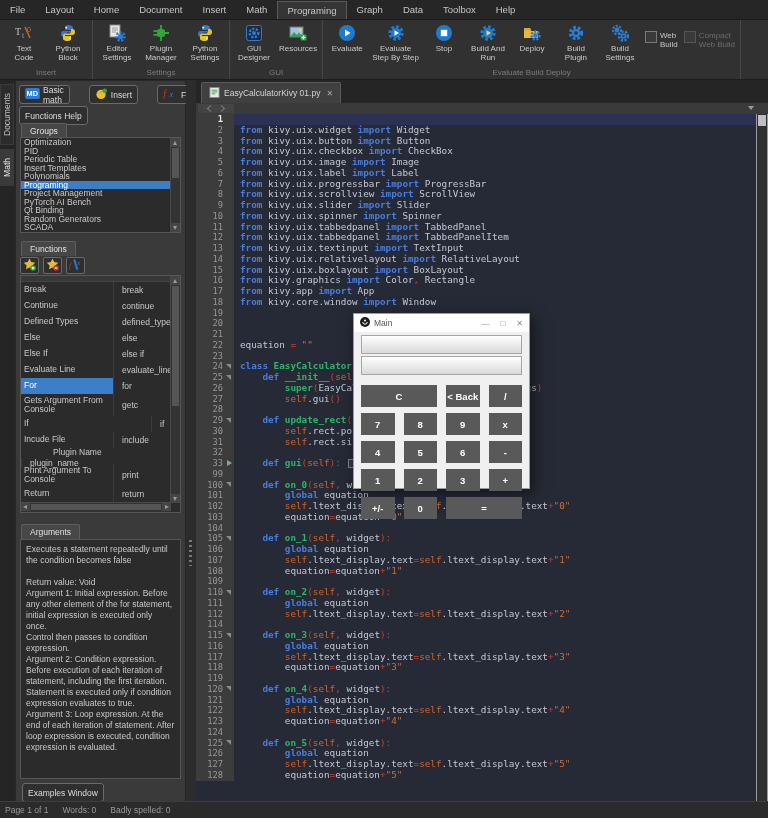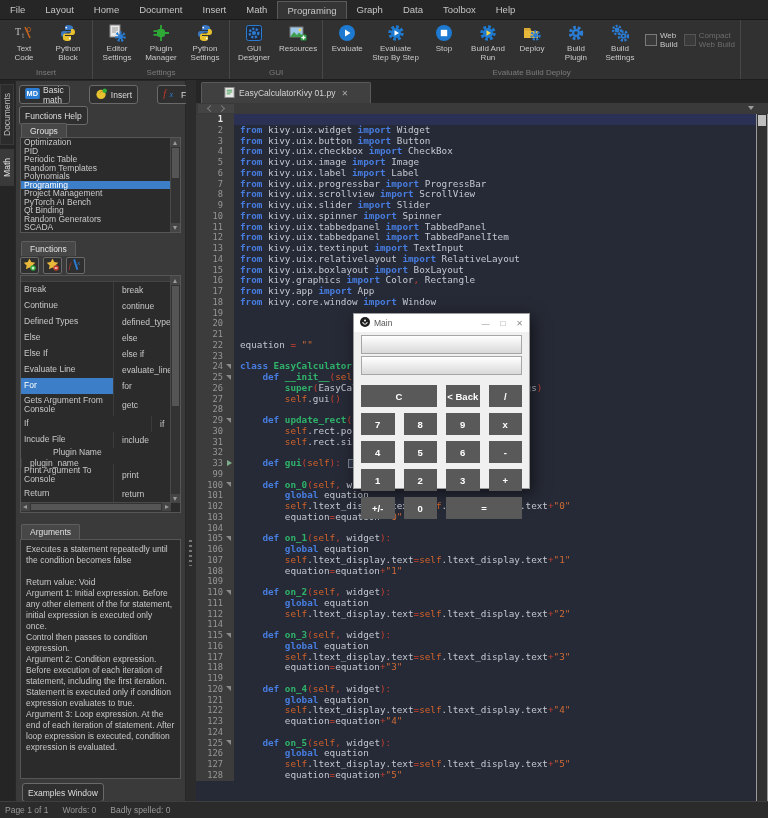--- a/index.html
+++ b/index.html
@@ -14,21 +14,21 @@
 
   
   .ribbon{position:absolute;top:20px;left:0;right:0;height:59px;background:#313131;
           border-bottom:1px solid #1d1d1d;display:flex;}
   .ribbon-group{display:flex;flex-direction:column;border-right:1px solid #474747;padding:1px 2px 0;}
   .rg-buttons{flex:1;display:flex;align-items:flex-start;}
   .ribbon-btn{display:flex;flex-direction:column;align-items:center;min-width:38px;padding:2px 3px 0;}
   .ribbon-btn .ic{height:20px;display:flex;align-items:center;justify-content:center;}
   .ribbon-btn .lb{font-size:8px;color:#c9c9c9;text-align:center;white-space:pre-line;line-height:9px;margin-top:1px;}
   .rg-label{text-align:center;font-size:8px;color:#7c7c7c;padding:1px 4px 2px;}
-  .rb-check{display:flex;align-items:center;gap:3px;margin:10px 3px 0;}
+  .rb-check{display:flex;align-items:flex-start;gap:3px;margin:10px 3px 0;}
   .rb-check .box{width:10px;height:10px;background:#3a3a3a;border:1px solid #7a7a7a;}
   .rb-check .lb{font-size:8px;line-height:9px;white-space:pre-line;color:#c9c9c9;}
   .rb-check.dim .lb{color:#6d6d6d;} .rb-check.dim .box{border-color:#555;}
 
   
   .vtabs{position:absolute;left:0;top:80px;width:15px;bottom:16px;background:#252525;}
   .vtab{writing-mode:vertical-rl;transform:rotate(180deg);font-size:8.5px;color:#bdbdbd;
         padding:8px 1px;margin:4px 0;border:1px solid #3a3a3a;background:#2c2c2c;}
   .vtab.active{background:#3a3a3a;color:#e3e3e3;}
 
@@ -77,21 +77,21 @@
   
   .splitter{position:absolute;left:186px;top:80px;width:10px;bottom:16px;background:#2c2c2c;}
   .split-handle{position:absolute;top:460px;left:3px;width:3px;height:26px;
      background:repeating-linear-gradient(#777 0 2px,transparent 2px 5px);}
 
   
   .main{position:absolute;left:196px;top:80px;right:0;bottom:16px;background:#2e2e2e;}
   .doc-tabbar{position:absolute;top:0;left:0;right:0;height:23px;background:#252525;
               border-bottom:1px solid #191919;display:flex;align-items:flex-end;}
   .doc-tab{height:20px;background:#404040;border:1px solid #5a5a5a;border-bottom:none;border-radius:2px 2px 0 0;
-           margin-left:5px;display:flex;align-items:center;gap:4px;padding:0 22px;font-size:8.5px;color:#d3d3d3;}
+           margin-left:5px;display:flex;align-items:center;gap:4px;padding:0 7px;font-size:8.5px;color:#d3d3d3;}
   .doc-close{color:#a9a9a9;font-size:8px;margin-left:2px;}
   .nav-strip{position:absolute;top:23px;left:0;right:0;height:11px;background:#3a3a3a;border-bottom:1px solid #2a2a2a;}
   .nav-arrows{position:absolute;left:2px;top:1px;width:36px;height:9px;background:#444;display:flex;align-items:center;justify-content:center;gap:6px;}
   .chev{width:4px;height:4px;border-left:1.5px solid #7b7b7b;border-bottom:1.5px solid #7b7b7b;}
   .chev.l{transform:rotate(45deg);} .chev.r{transform:rotate(-135deg);}
   .nav-dd{position:absolute;right:14px;top:3px;border-left:3px solid transparent;border-right:3px solid transparent;border-top:4px solid #9a9a9a;}
 
   .editor{position:absolute;top:34px;left:0;right:10px;bottom:0;background:#262a36;overflow:hidden;
           font-family:"DejaVu Sans Mono",monospace;}
   .code-line{display:flex;height:10.75px;align-items:stretch;}
@@ -371,21 +371,21 @@
         </div>
       </div>
     <div class="side-btn fnhelp">Functions Help</div>
 
     <div class="panel-tab" style="top:42px">Groups</div>
     <div class="panel-box grp-list">
       <div id="groups-list" style="position:absolute;left:0;top:0;right:9px;bottom:0;overflow:hidden;">
           <div class="grp-item">Optimization</div>
           <div class="grp-item">PID</div>
           <div class="grp-item">Periodic Table</div>
-          <div class="grp-item">Random Templates</div>
+          <div class="grp-item">Insert Templates</div>
           <div class="grp-item">Polynomials</div>
           <div class="grp-item sel">Programing</div>
           <div class="grp-item">Project Management</div>
           <div class="grp-item">PyTorch AI Bench</div>
           <div class="grp-item">Qt Binding</div>
           <div class="grp-item">Random Generators</div>
           <div class="grp-item">SCADA</div>
         </div>
       <div class="vscroll">
         <div class="btn">

